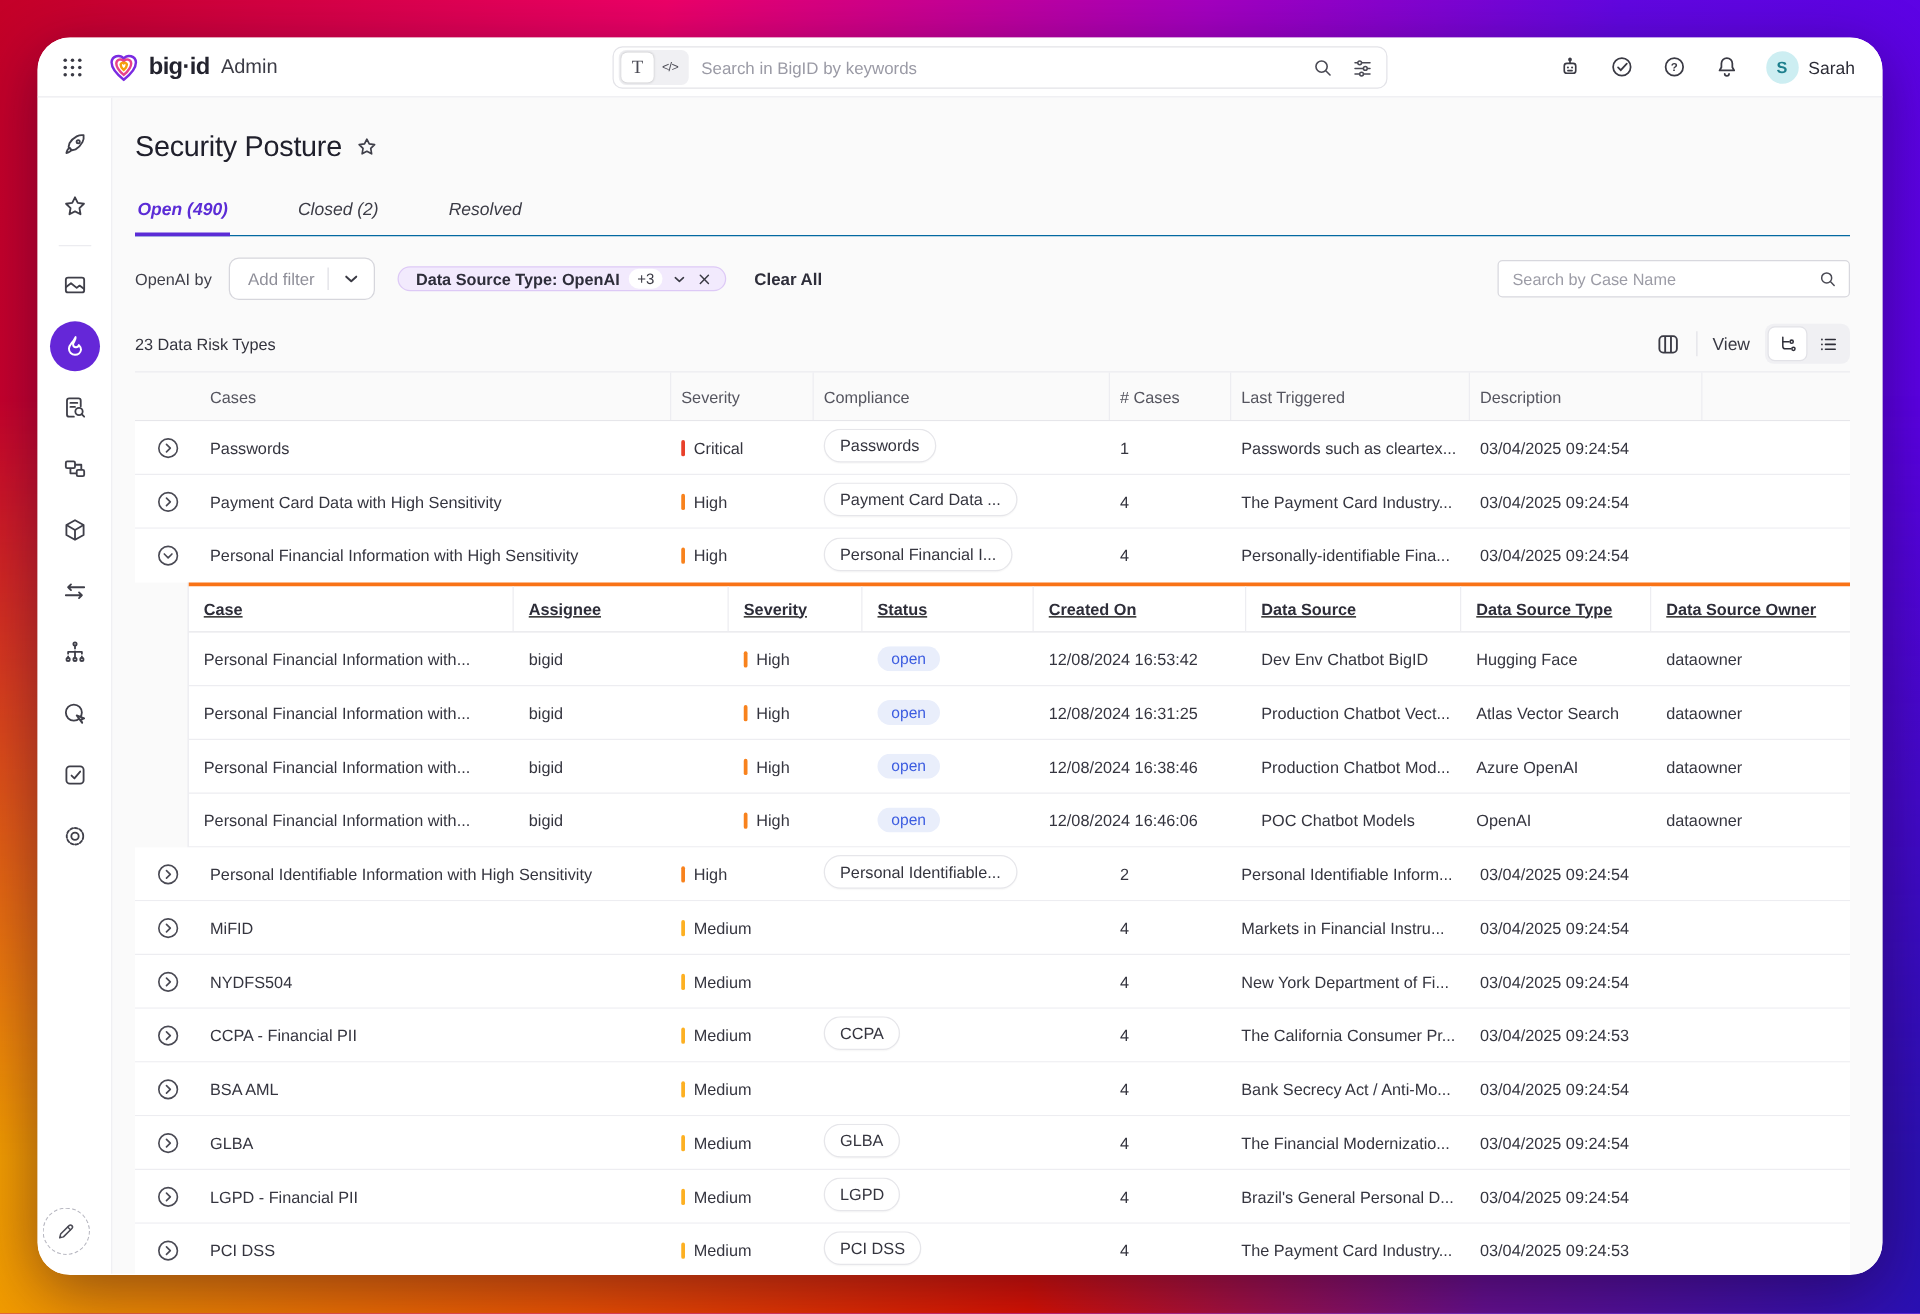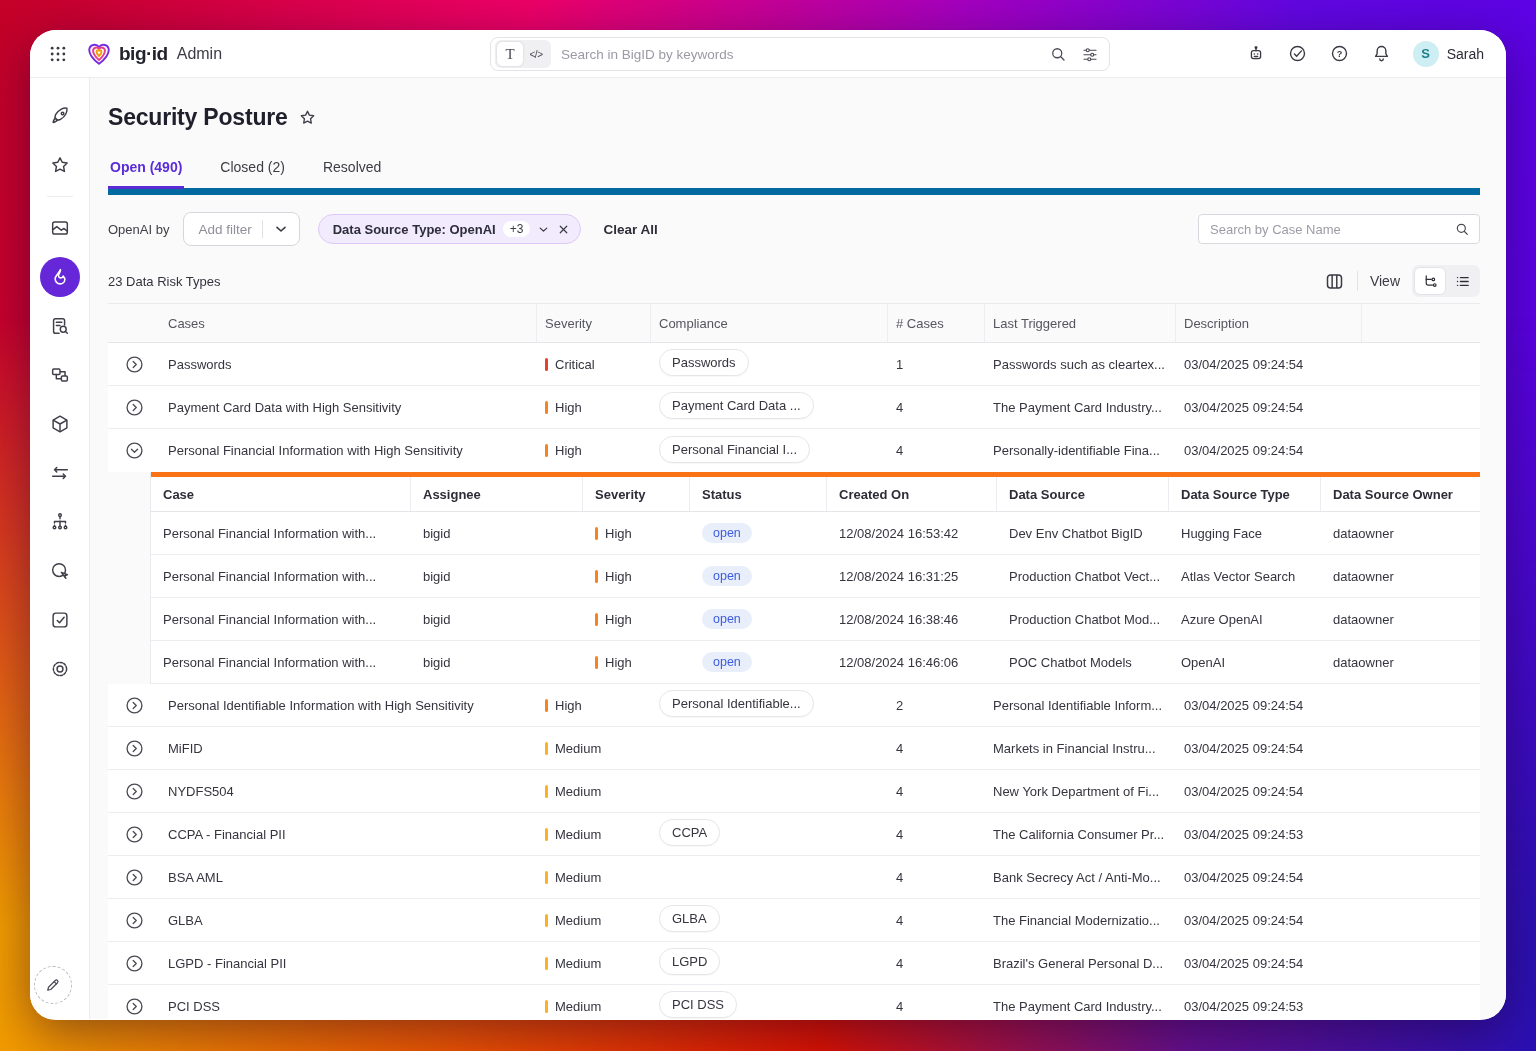--- a/index.html
+++ b/index.html
@@ -34,34 +34,34 @@
 
   
   .main { display:flex; height:941px; }
   .sidebar { width:60px; background:#fff; border-right:1px solid #ececf0; display:flex; flex-direction:column; align-items:center; padding-top:18px; gap:9px; }
   .side-item { width:40px; height:40px; display:flex; align-items:center; justify-content:center; border-radius:50%; cursor:pointer; }
   .side-item.active { background:#6527d8; }
   .side-divider { width:26px; height:1px; background:#ececf0; margin:2px 0; }
   .content { flex:1; background:#fafafa; padding:26px 26px 0 18px; overflow:hidden; }
 
   .page-head { display:flex; align-items:center; gap:10px; }
-  .page-title { font-size:23px; font-weight:700; color:#20202c; letter-spacing:-.2px; }
+  .page-title { font-size:23px; font-weight:400; color:#20202c; letter-spacing:-.2px; }
   .fav { cursor:pointer; display:flex; }
 
-  .tabs { display:flex; gap:34px; margin-top:28px; border-bottom:7px solid #0369a1; }
+  .tabs { display:flex; gap:52px; margin-top:28px; border-bottom:1px solid #0369a1;font-style:italic; }
   .tab { font-size:14px; color:#3c3c46; padding:0 2px 11px; cursor:pointer; }
   .tab.active { color:#5b2cd6; font-weight:600; border-bottom:3px solid #5b2cd6; margin-bottom:-1px; }
 
   
   .filter-row { display:flex; align-items:center; margin-top:14px; height:40px; }
   .filter-label { font-size:13px; color:#3f3f49; margin-right:14px; }
   .add-filter { display:flex; align-items:center; border:1px solid #d6d6dc; border-radius:8px; background:#fff; height:34px; padding:0 10px 0 14px; cursor:pointer; gap:10px; }
   .add-filter .lbl { font-size:13.5px; color:#8f8f99; }
   .add-filter .vdiv { width:1px; height:18px; background:#e0e0e5; }
-  .chip { display:flex; align-items:center; gap:7px; background:#f2eafd; border:1px solid #ddc9f6; border-radius:17px; height:30px; padding:0 10px 0 14px; margin-left:18px; cursor:pointer; }
+  .chip { display:flex; align-items:center; gap:7px; background:#f2eafd; border:1px solid #ddc9f6; border-radius:17px; height:20px; padding:0 10px 0 14px; margin-left:18px; cursor:pointer; }
   .chip .lbl { font-size:13px; color:#2e2e3a; font-weight:600; }
   .chip .plus { background:#fff; border-radius:10px; font-size:12px; color:#3a3a44; padding:1px 7px; }
   .clear-all { font-size:13.5px; color:#2e2e3a; font-weight:600; margin-left:22px; cursor:pointer; }
   .case-search { margin-left:auto; width:282px; height:30px; border:1px solid #d8d8de; border-radius:4px; background:#fff; display:flex; align-items:center; padding:0 9px 0 11px; }
   .case-search .ph { flex:1; font-size:13px; color:#9c9ca6; }
 
   
   .toolbar { display:flex; align-items:center; margin-top:12px; height:40px; }
   .summary { font-size:13px; color:#33333d; }
   .tool-right { margin-left:auto; display:flex; align-items:center; gap:12px; }
@@ -84,21 +84,21 @@
   .sev { display:flex; align-items:center; gap:7px; }
   .sev .bar { width:3px; height:13px; border-radius:2px; }
   .sev.critical .bar { background:#e8402a; }
   .sev.high .bar { background:#f8821d; }
   .sev.medium .bar { background:#fdb022; }
   .pill { display:inline-block; border:1px solid #e6e6ea; background:#fff; border-radius:15px; padding:5px 12px; font-size:13px; color:#35353f; box-shadow:0 1px 1px rgba(0,0,0,.03); max-width:165px; overflow:hidden; white-space:nowrap; }
 
   
   .subtable { margin-left:42px; border-left:1px solid #e9e9ee; background:#fff; }
   .s-head, .s-row { display:grid; grid-template-columns:260px 172px 107px 137px 170px 172px 152px 1fr; align-items:center; }
-  .s-head { height:40px; border-top:5px solid #f97316; border-bottom:1px solid #e6e6ea; }
+  .s-head { height:40px; border-top:3px solid #f97316; border-bottom:1px solid #e6e6ea;text-decoration:underline; }
   .s-head .hc { font-size:13px; font-weight:bold; color:#2d2d38; padding:0 12px; height:100%; display:flex; align-items:center; border-right:1px solid #ededf1; }
   .s-head .hc:last-child { border-right:none; }
   .s-row { height:43px; border-bottom:1px solid #ededf1; }
   .s-row .cell { font-size:13px; color:#35353f; padding:0 12px; overflow:hidden; white-space:nowrap; }
   .status-pill { display:inline-block; background:#e9eefb; color:#3c5ce0; border-radius:11px; padding:3px 11px; font-size:12.5px; }
 
   .pencil-fab { position:absolute; left:4px; bottom:16px; width:38px; height:38px; border-radius:50%; background:#fff; border:1.5px dashed #b9b9c2; display:flex; align-items:center; justify-content:center; cursor:pointer; z-index:5; }
 
   svg.ic24 { display:block; }
 </style>

